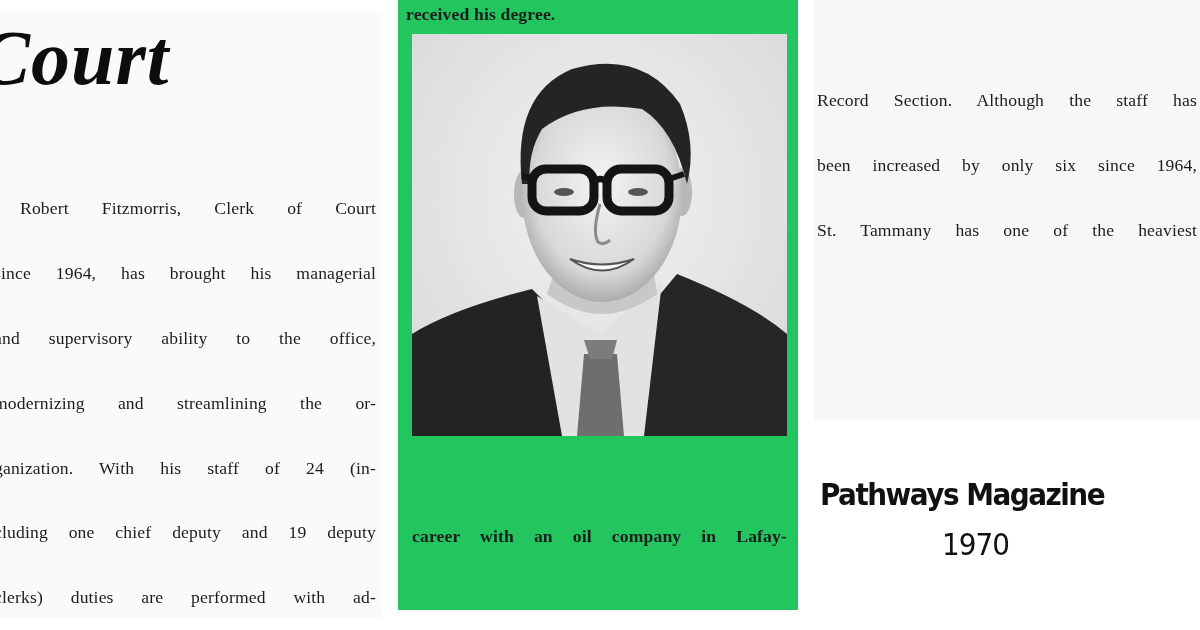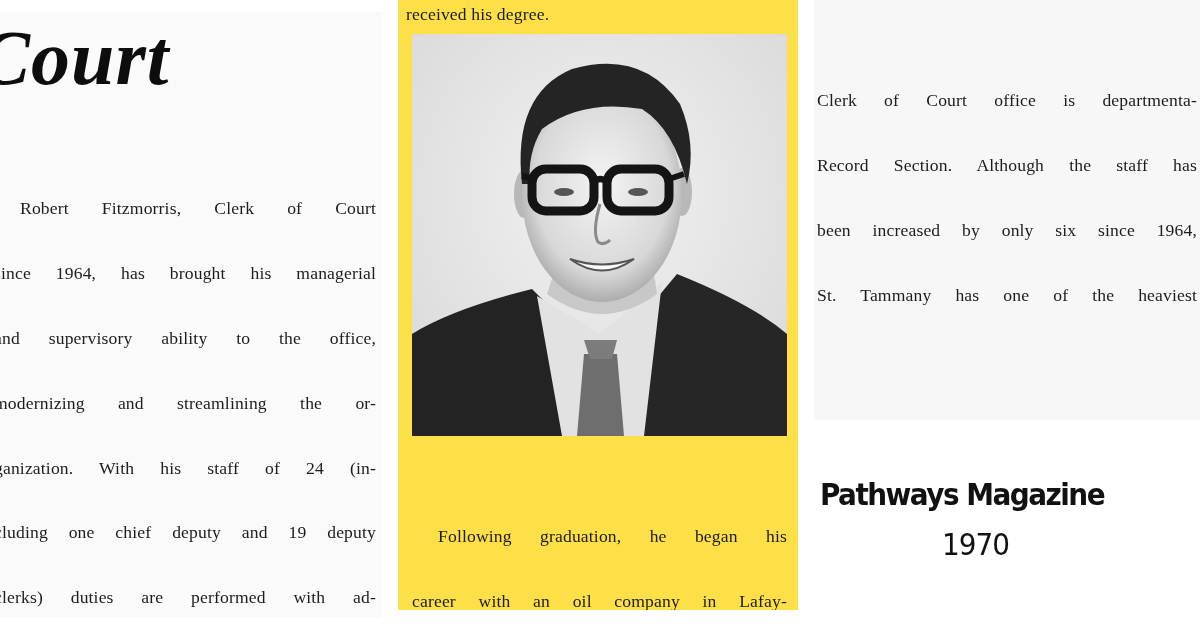--- a/index.html
+++ b/index.html
@@ -23,21 +23,21 @@
   #left-col .title {
     position:absolute; left:-22px; top:6px;
     font-family:"Liberation Serif", "DejaVu Serif", serif;
     font-weight:bold; font-style:italic; font-size:78px; line-height:80px;
     color:#0d0d0d; letter-spacing:1px;
   }
   #left-col .body { position:absolute; left:-6px; top:100px; width:382px; }
   #left-col .para { margin-bottom:6px; }
 
   
-  #mid-col { left:398px; top:0; width:400px; height:610px; background:#fde047; }
+  #mid-col { left:398px; top:0; width:400px; height:610px; background:#22c55e;font-weight:bold; }
   #mid-col .top-line { position:absolute; left:8px; top:4px; width:380px; }
   #photo {
     position:absolute; left:14px; top:34px; width:375px; height:402px;
     background:linear-gradient(180deg,#e9e9e9 0%,#ececec 60%,#dcdcdc 100%);
     overflow:hidden;
   }
   #mid-col .body { position:absolute; left:14px; top:440px; width:375px; }
 
   
   #right-col { left:814px; top:0; width:386px; height:420px; background:#f7f7f7; }
@@ -118,35 +118,33 @@
       <ellipse cx="226" cy="158" rx="10" ry="4" fill="#555"></ellipse>
 
       <path d="M188 170 Q180 198 186 208 Q192 212 198 206" stroke="#8a8a8a" stroke-width="3" fill="none"></path>
 
       <path d="M158 225 Q190 248 222 225 Q190 236 158 225 Z" fill="#fafafa" stroke="#555" stroke-width="2"></path>
     </svg>
   </div>
 
   <div class="body col-text">
     <div class="para">
-      <span class="line indent">Following graduation, he began his</span>
       <span class="line">career with an oil company in Lafay-</span>
       
       
       
       
     </div>
     
   </div>
 </div>
 
 <div id="right-col" class="clip">
   <div class="body col-text">
     <div class="para">
-      <span class="line">Clerk of Court office is departmenta-</span>
       <span class="line">Record Section. Although the staff has</span>
       <span class="line">been increased by only six since 1964,</span>
       <span class="line">St. Tammany has one of the heaviest</span>
       
       
       
       
       
     </div>
     

